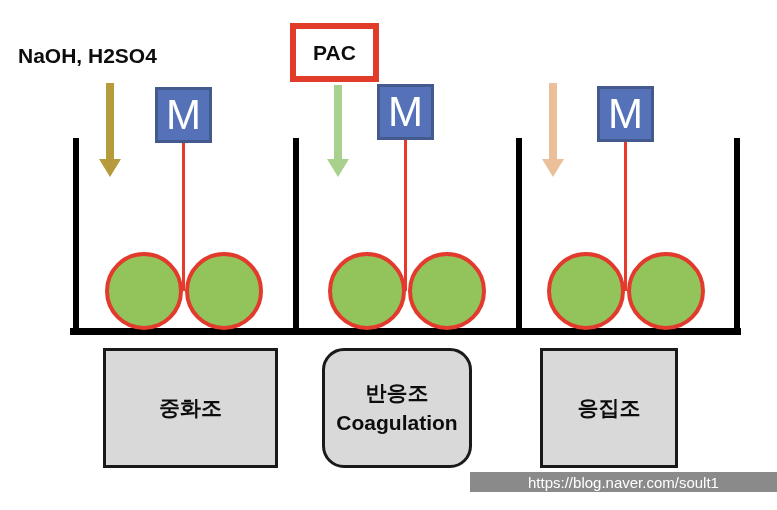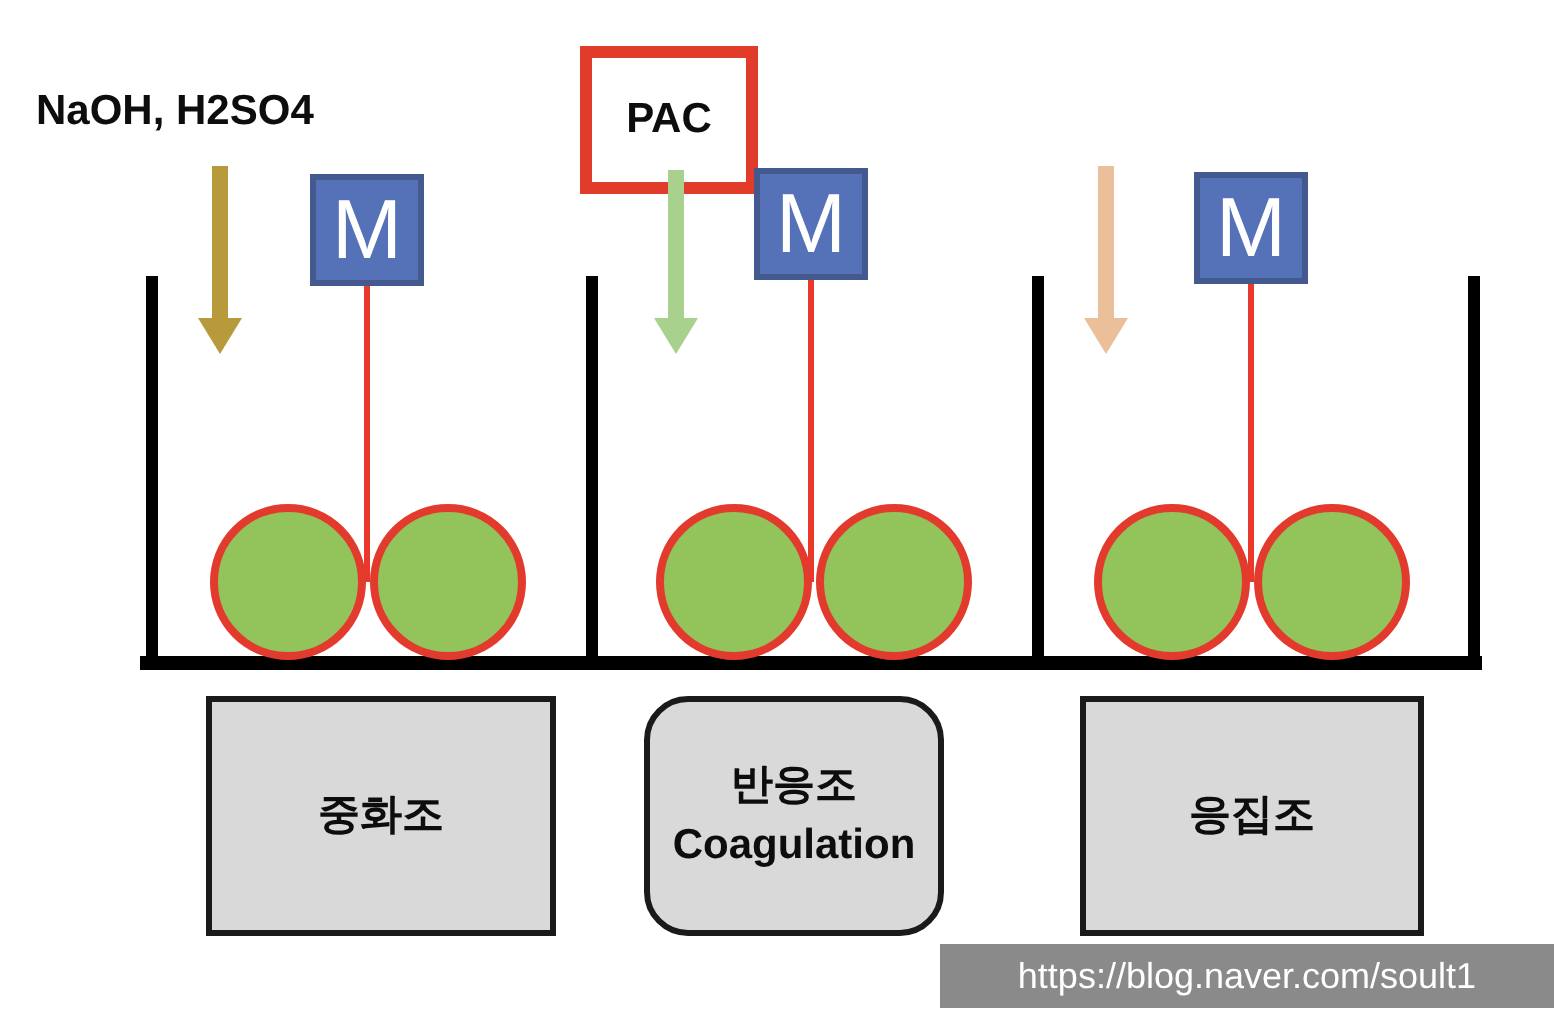--- a/index.html
+++ b/index.html
@@ -18,21 +18,21 @@
     font-size: 21px;
     font-weight: bold;
     color: #0d0d0d;
     white-space: nowrap;
   }
   .dose-naoh { left: 18px; }
   .dose-polymer { left: 491px; }
   .pac-box {
     position: absolute;
     left: 290px; top: 23px;
-    width: 89px; height: 74px;
+    width: 89px; height: 59px;
     box-sizing: border-box;
     border: 6px solid #e13b2a;
     background: #ffffff;
     display: flex; align-items: center; justify-content: center;
     font-size: 21px; font-weight: bold; color: #0d0d0d;
   }
   
   .arrow-shaft {
     position: absolute;
     width: 8px; height: 76px; top: 83px;
@@ -113,30 +113,30 @@
     box-sizing: border-box;
     background: #d9d9d9;
     border: 3px solid #1a1a1a;
     display: flex; flex-direction: column;
     align-items: center; justify-content: center;
     font-size: 21px; font-weight: bold; color: #0d0d0d;
     line-height: 30px; text-align: left;
   }
   .lb1 { left: 103px; width: 175px; }
   .lb2 { left: 322px; width: 150px; border-radius: 22px; }
-  .lb3 { left: 540px; width: 172px; }
+  .lb3 { left: 540px; width: 138px; }
   
   .watermark {
     position: absolute;
     left: 470px; top: 472px;
-    width: 307px; height: 32px;
+    width: 307px; height: 20px;
     background: #8a8a8a;
     color: #ffffff;
     display: flex; align-items: center; justify-content: center;
-    font-size: 18px;
+    font-size: 15px;
     white-space: nowrap;
   }
 </style>
 </head>
 <body>
 
 <div class="canvas">
 
   <div class="dose-label dose-naoh">NaOH, H2SO4</div>
   <div class="pac-box">

